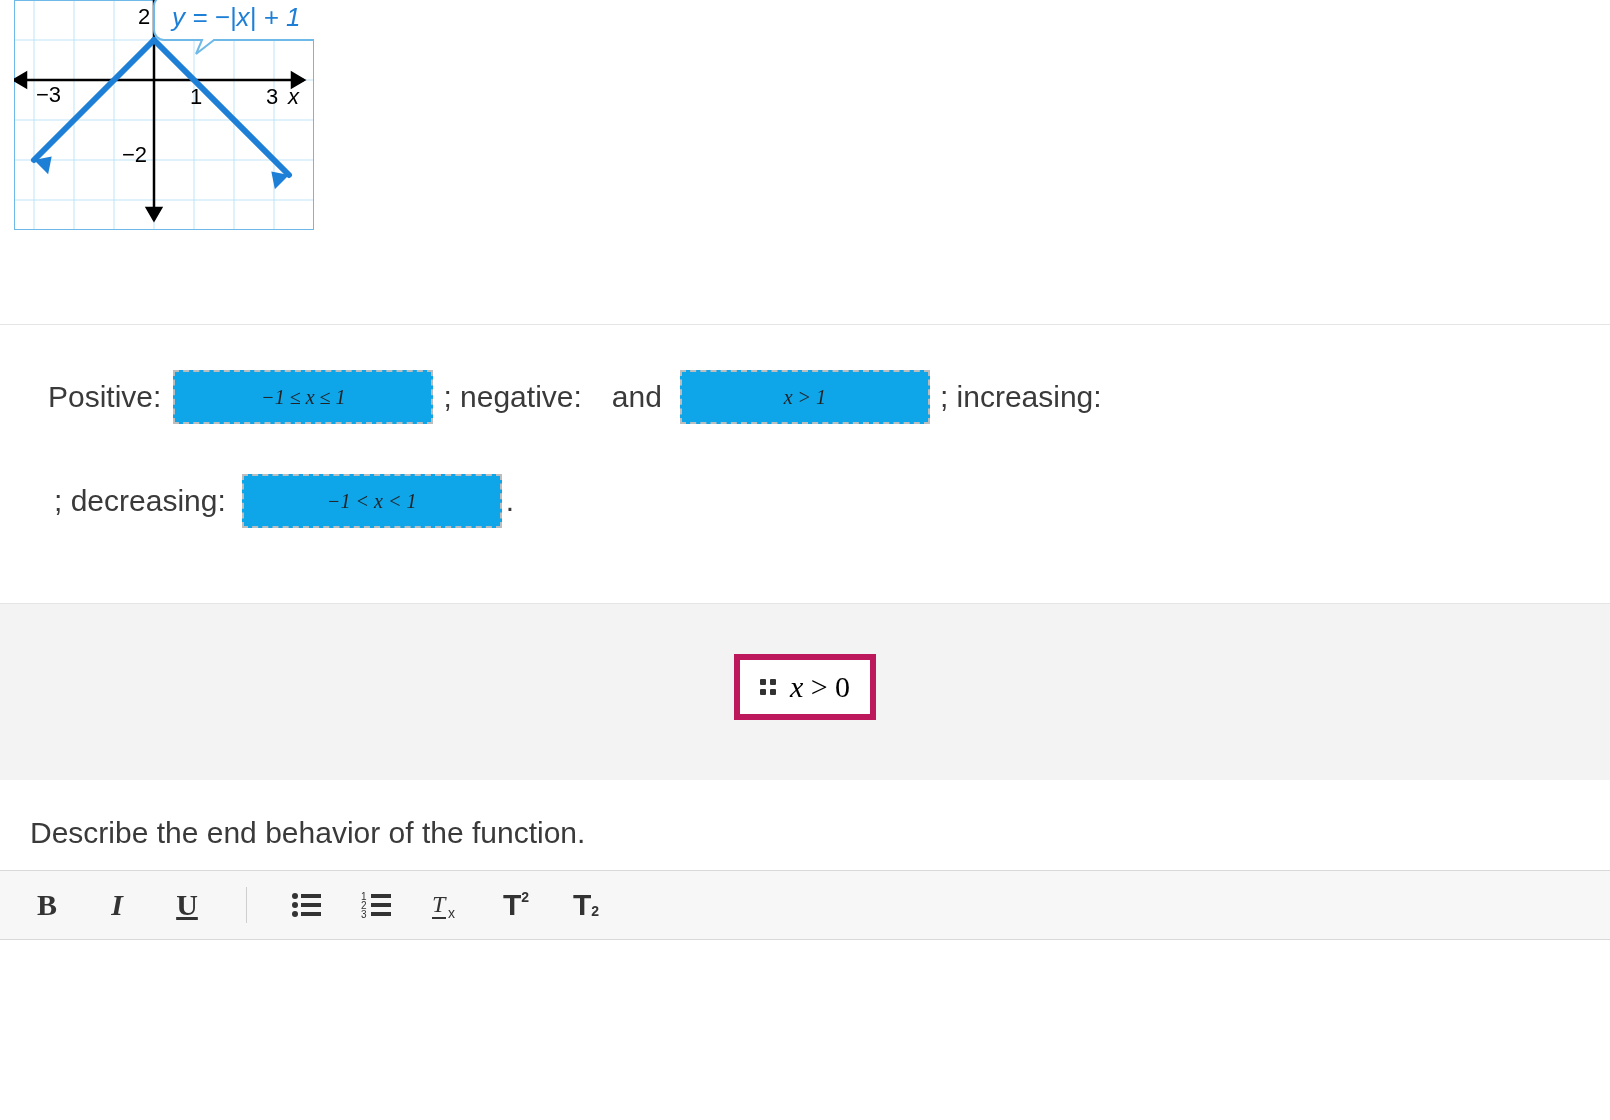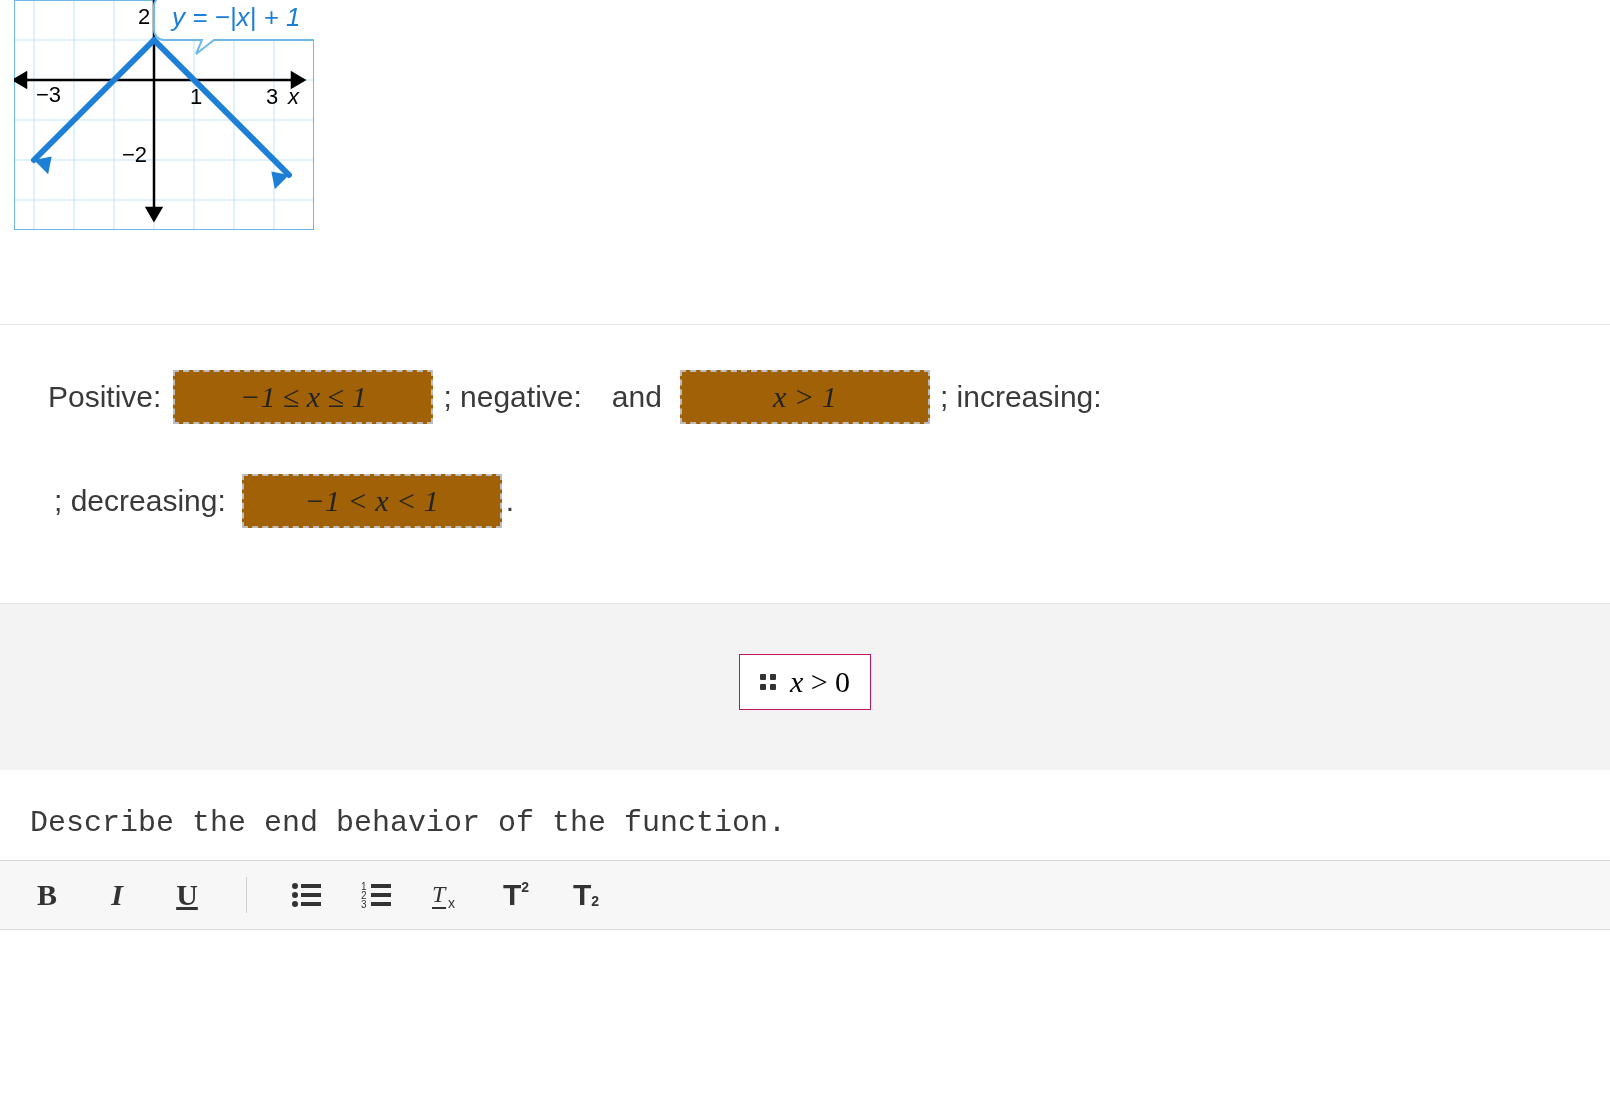--- a/index.html
+++ b/index.html
@@ -31,40 +31,40 @@
     gap: 4px;
   }
   .lbl { margin-right: 8px; }
   .slot {
     display: inline-flex;
     align-items: center;
     justify-content: center;
     min-width: 220px;
     height: 54px;
     border: 2px dashed #bdbdbd;
-    background: #a16207;
+    background: #0ea5e9;
     font-family: "Times New Roman", serif;
     font-style: italic;
-    font-size: 30px;
+    font-size: 20px;
     color: #222;
     margin: 8px 0;
     text-align: right;
   }
   .sep { margin: 0 12px 0 6px; }
   .conn { margin: 0 14px; }
 
   .tile-bar {
     background: #f3f3f3;
     padding: 50px 0 60px 0;
     display: flex;
     justify-content: center;
     gap: 30px;
   }
   .tile {
-    border: 1px solid #be185d;
+    border: 6px solid #be185d;
     background: #fff;
     padding: 10px 20px;
     display: inline-flex;
     align-items: center;
     gap: 14px;
     font-family: "Times New Roman", serif;
     font-size: 30px;
   }
   .grip {
     display: inline-grid;
@@ -74,21 +74,20 @@
   }
   .grip span {
     width: 6px; height: 6px; background: #333; border-radius: 1px;
   }
   .tile .var { font-style: italic; }
 
   .prompt {
     padding: 36px 0 20px 30px;
     font-size: 30px;
     color: #3a3a3a;
-    font-family: Liberation Mono, monospace;
   }
   .toolbar {
     border-top: 1px solid #d9d9d9;
     border-bottom: 1px solid #d9d9d9;
     background: #f7f7f7;
     padding: 16px 30px;
     display: flex;
     align-items: center;
     gap: 36px;
     color: #333;

